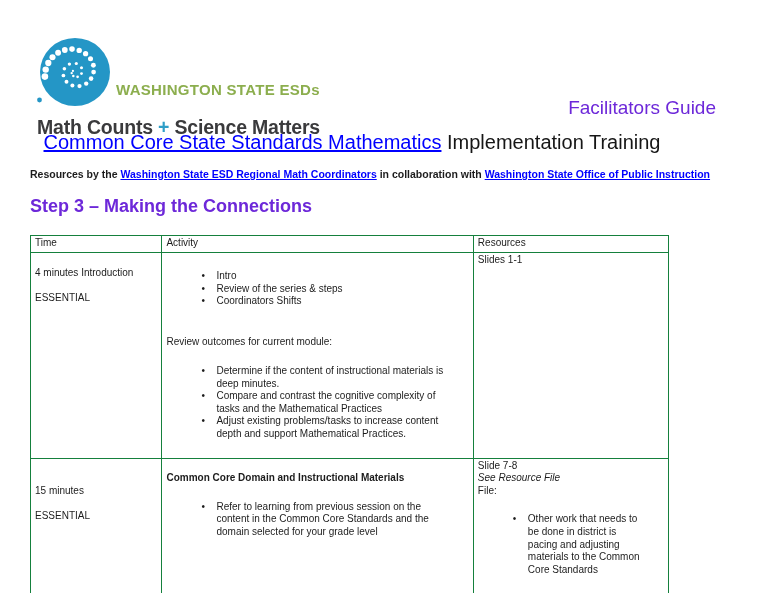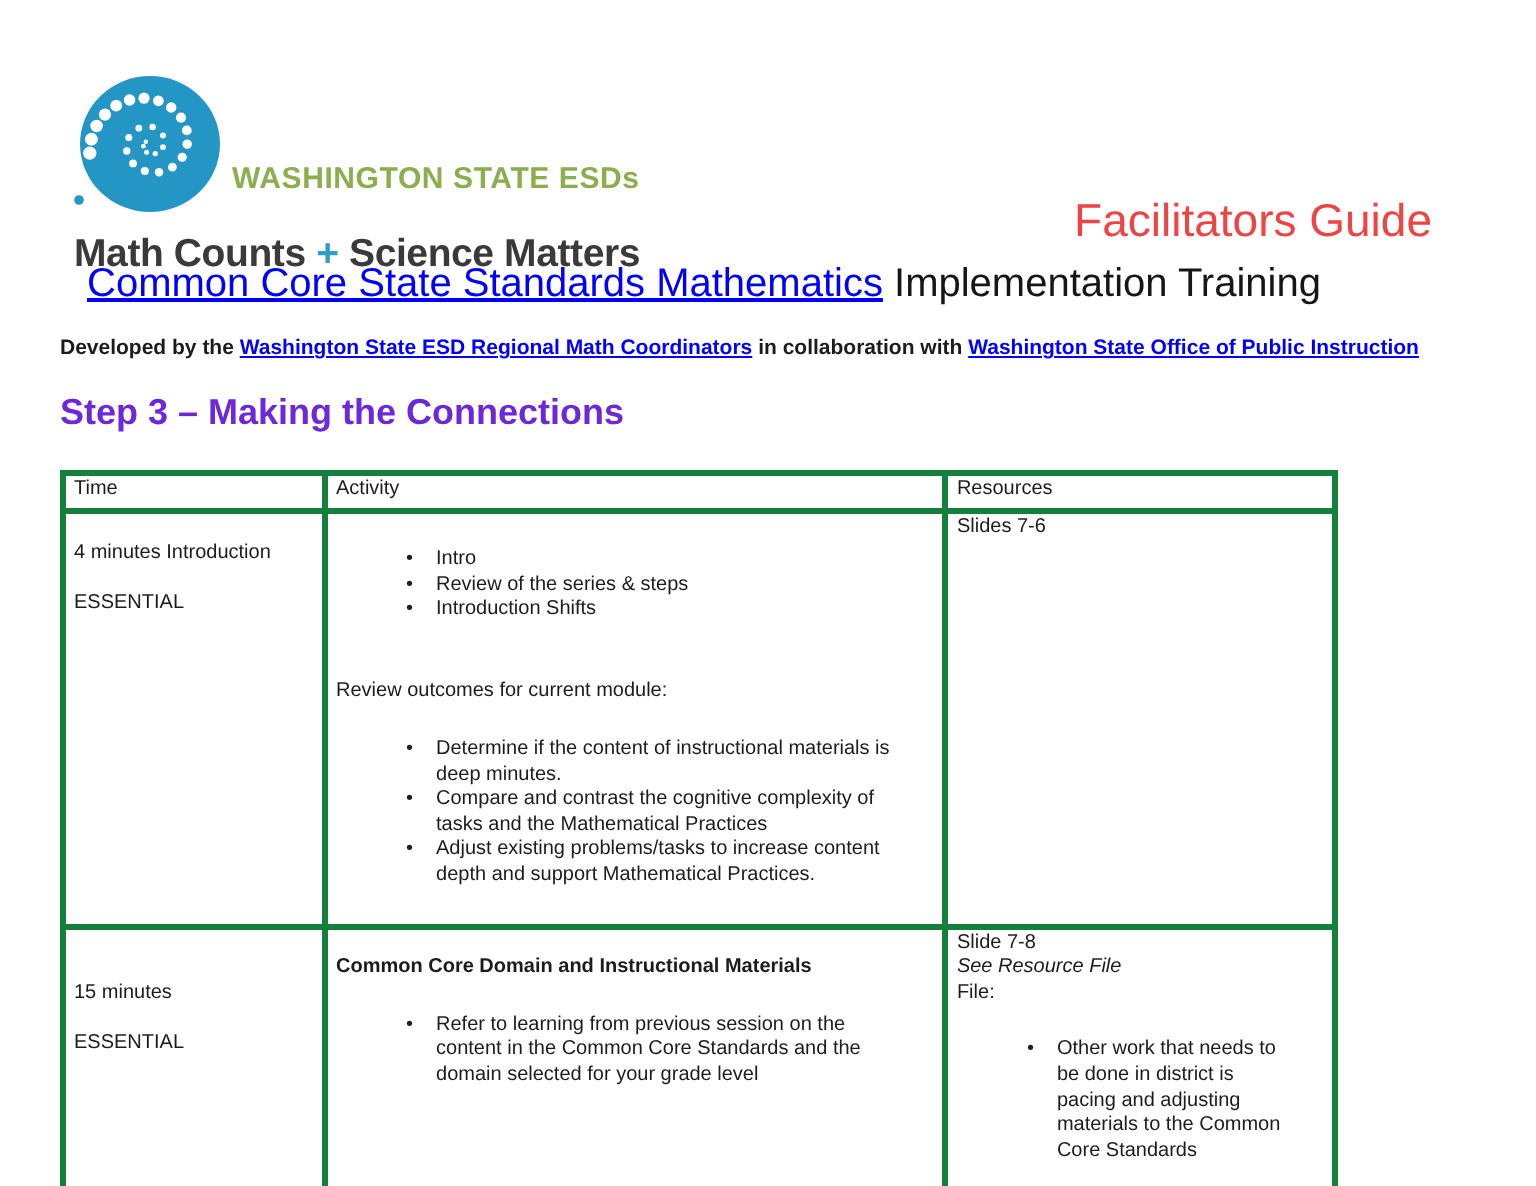--- a/index.html
+++ b/index.html
@@ -21,21 +21,21 @@
     color: #8cae4e; white-space: nowrap; text-align: center;
   }
   #tagline {
     left: 37px; top: 116px;
     font-size: 19.5px; font-weight: 700; letter-spacing: -0.2px;
     color: #3a3a3c; white-space: nowrap;
   }
   #tagline .plus { color: #2e9ec7; }
   #doc-title {
     right: 52px; top: 97px;
-    font-size: 23px; font-weight: 400; color: #ef4444; white-space: nowrap; text-align: center;
+    font-size: 19px; font-weight: 400; color: #6d28d9; white-space: nowrap; text-align: center;
   }
   #subtitle {
     left: 0; top: 131px; width: 704px;
     text-align: center; font-size: 20px; color: #161616; white-space: nowrap;
   }
   .link { color: #0000ff; text-decoration: underline; cursor: pointer; }
   #credit-line {
     left: 30px; top: 168px;
     font-size: 10.5px; font-weight: 600; color: #1c1c1c; white-space: nowrap;
   }
@@ -43,21 +43,21 @@
     left: 30px; top: 196px;
     font-size: 18px; font-weight: 700; color: #6d28d9; white-space: nowrap;
   }
 
   
   #guide-table {
     position: absolute; left: 30px; top: 235px;
     border-collapse: collapse; table-layout: fixed; width: 639px;
   }
   #guide-table td, #guide-table th {
-    border: 3px solid #15803d;
+    border: 1px solid #15803d;
     vertical-align: top;
     padding: 1px 4px;
     font-size: 10px; line-height: 12.6px;
     font-weight: 400; text-align: left;
     overflow: hidden;
   }
   #guide-table th { height: 14px; }
   .col-time { width: 130px; }
   .col-activity { width: 308px; }
   .col-resources { width: 193px; }
@@ -110,21 +110,21 @@
 </svg>
 
 <div id="org-text" class="abs">WASHINGTON STATE ESDs</div>
 
 <div id="tagline" class="abs"><span>Math Counts </span><span class="plus">+</span><span> Science Matters</span></div>
 
 <div id="doc-title" class="abs">Facilitators Guide</div>
 
 <div id="subtitle" class="abs"><span class="link">Common Core State Standards Mathematics</span><span> Implementation Training</span></div>
 
-<div id="credit-line" class="abs"><span>Developed by the </span><span class="link">Washington State ESD Regional Math Coordinators</span><span> in collaboration with </span><span class="link">Washington State Office of Public Instruction</span></div>
+<div id="credit-line" class="abs"><span>Resources by the </span><span class="link">Washington State ESD Regional Math Coordinators</span><span> in collaboration with </span><span class="link">Washington State Office of Public Instruction</span></div>
 
 <div id="step-heading" class="abs">Step 3 – Making the Connections</div>
 
 <table id="guide-table">
   <colgroup>
     <col class="col-time">
       <col class="col-activity">
       <col class="col-resources">
   </colgroup>
   <tbody>
@@ -138,32 +138,32 @@
     <td>
       <div class="blank"></div>
       <div>4 minutes Introduction</div>
       <div class="blank"></div>
       <div>ESSENTIAL</div>
     </td>
     <td>
       <ul class="b">
         <li>Intro</li>
         <li>Review of the series  &amp; steps</li>
-        <li>Introduction Shifts</li>
+        <li>Coordinators Shifts</li>
       </ul>
       <div class="blank"></div>
       <div>Review outcomes for current module:</div>
       <ul class="b">
         <li>Determine if the content of instructional materials is deep minutes.</li>
         <li>Compare and contrast the cognitive complexity of tasks and the Mathematical Practices</li>
         <li>Adjust existing problems/tasks to increase content depth and support Mathematical Practices.</li>
       </ul>
     </td>
     <td>
-      <div>Slides 7-6</div>
+      <div>Slides 1-1</div>
     </td>
   </tr>
 
   <tr class="row-2">
     <td>
       <div class="blank"></div>
       <div class="blank"></div>
       <div>15 minutes</div>
       <div class="blank"></div>
       <div>ESSENTIAL</div>

